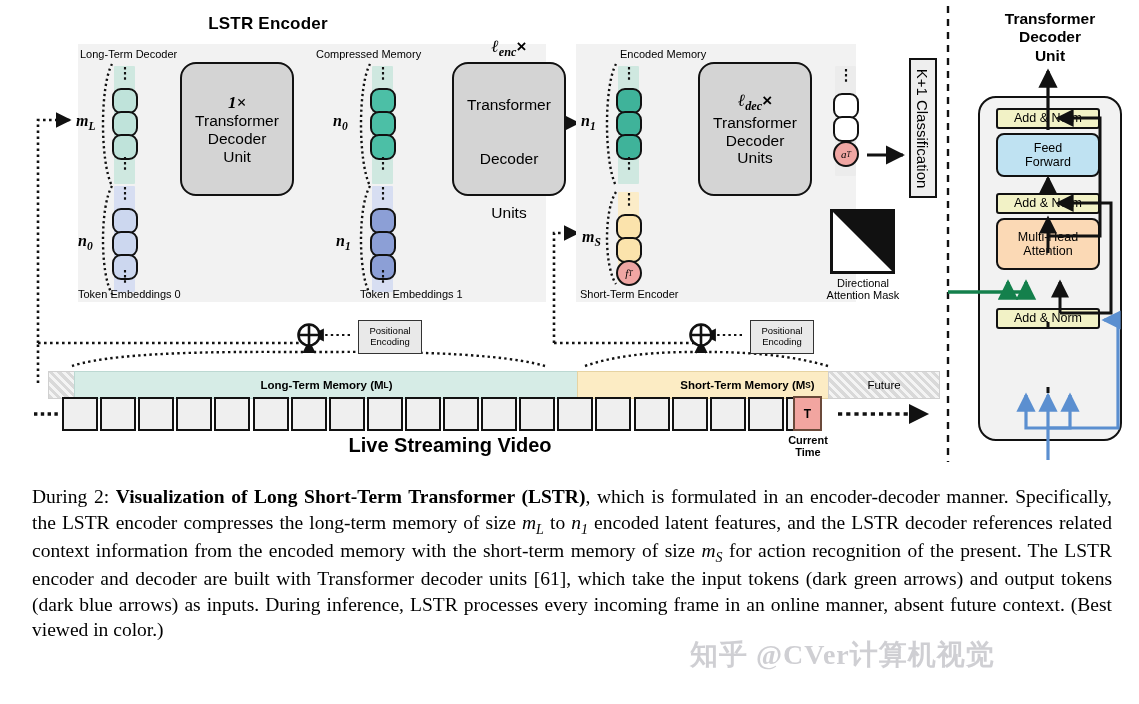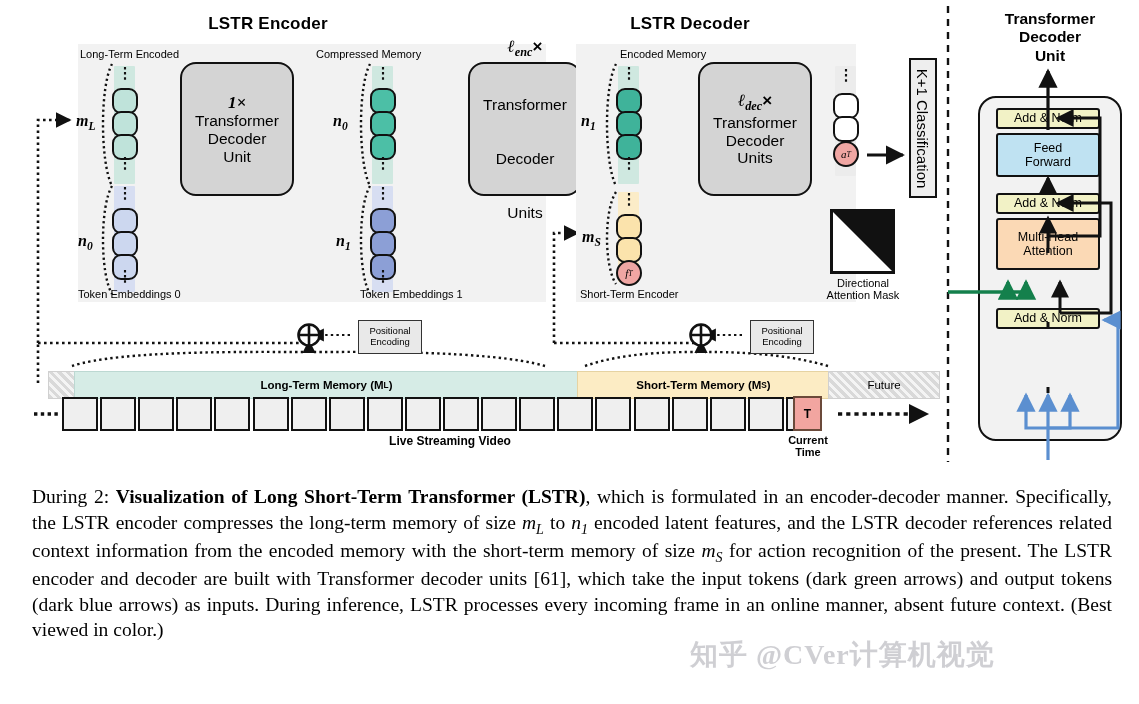--- a/index.html
+++ b/index.html
@@ -40,21 +40,21 @@
   .frame{border:2px solid #111;background:#efefef;box-sizing:border-box;}
   .frameT{border:2.4px solid #6b4a3a;background:#f2a5a0;box-sizing:border-box;
           display:flex;align-items:center;justify-content:center;font-size:12px;font-weight:bold;}
   .hatch{
     background:
       repeating-linear-gradient(45deg,#d9d9d9 0 3px,#f4f4f4 3px 6px);
   }
   .tiny-bold{font-size:11px;font-weight:bold;text-align:center;line-height:1.12;}
 
   
-  .ubox{border:2px solid #111;border-radius:3px;box-sizing:border-box;
+  .ubox{border:2px solid #111;border-radius:8px;box-sizing:border-box;
         display:flex;flex-direction:column;align-items:center;justify-content:center;
         font-size:12.5px;line-height:1.15;text-align:center;}
   .an{background:#f2f2c6;border-radius:3px;}
   .ff{background:#bfe2f2;}
   .mha{background:#fbd9b5;}
 
   
   .pe{border:1.6px solid #333;background:#e9e9e9;font-size:9.5px;line-height:1.15;
       display:flex;flex-direction:column;align-items:center;justify-content:center;text-align:center;}
 
@@ -147,21 +147,21 @@
     </g>
     <g>
       <circle cx="701" cy="335" r="10.5" fill="#fff" stroke="#111" stroke-width="2.6"></circle>
       <path d="M691,335 L711,335 M701,325 L701,345" stroke="#111" stroke-width="2.6"></path>
     </g>
   </svg>
 
   <div class="abs sec-title" style="left:118px;top:14px;width:300px;">LSTR Encoder</div>
   <div class="abs panel" style="left:78px;top:44px;width:468px;height:258px;"></div>
 
-  <div class="abs smalllbl" style="left:80px;top:48px;">Long-Term Encoded</div>
+  <div class="abs smalllbl" style="left:80px;top:48px;">Long-Term Decoder</div>
 
   <div class="abs stripe" style="left:114px;top:66px;width:21px;height:118px;background:#cfe8e0;"></div>
   <div class="abs dots3" style="left:116px;top:70px;width:18px;">⋮</div>
   <div class="abs tok" style="left:112px;top:88px;background:#bfe3da;"></div>
   <div class="abs tok" style="left:112px;top:111px;background:#bfe3da;"></div>
   <div class="abs tok" style="left:112px;top:134px;background:#bfe3da;"></div>
   <div class="abs dots3" style="left:116px;top:160px;width:18px;">⋮</div>
   <svg class="abs" style="left:98px;top:62px;width:18px;height:126px;">
     <path d="M14,2 C2,24 2,100 14,124" stroke="#111" stroke-width="2.4" fill="none" stroke-dasharray="2.2 3"></path>
   </svg>
@@ -211,30 +211,29 @@
   <div class="abs tok" style="left:370px;top:254px;background:#8c9fd6;"></div>
   <div class="abs dots3" style="left:374px;top:273px;width:18px;">⋮</div>
   <svg class="abs" style="left:356px;top:184px;width:18px;height:112px;">
     <path d="M14,2 C2,22 2,90 14,110" stroke="#111" stroke-width="2.4" fill="none" stroke-dasharray="2.2 3"></path>
   </svg>
   <div class="abs varlbl" style="left:336px;top:232px;">
     <span>n</span><span class="sub">1</span>
   </div>
   <div class="abs smalllbl" style="left:336px;top:288px;margin-left:24px;">Token Embeddings 1</div>
 
-  <div class="abs module" style="left:468px;top:62px;width:110px;height:130px;gap:36px;">
+  <div class="abs module" style="left:452px;top:62px;width:110px;height:130px;gap:36px;">
     <div class="mhead">
       <span>ℓ</span><span class="sub">enc</span><span style="font-style:normal;font-family:'Liberation Sans',sans-serif;">×</span>
     </div>
     <div class="mline">Transformer</div>
     <div class="mline">Decoder</div>
     <div class="mline">Units</div>
   </div>
 
-  <div class="abs sec-title" style="left:560px;top:14px;width:260px;">LSTR Decoder</div>
   <div class="abs panel" style="left:576px;top:44px;width:280px;height:258px;"></div>
 
   <div class="abs varlbl" style="left:581px;top:112px;">
     <span>n</span><span class="sub">1</span>
   </div>
   <div class="abs smalllbl" style="left:580px;top:48px;padding-left:40px;">Encoded Memory</div>
   <div class="abs stripe" style="left:618px;top:66px;width:21px;height:118px;background:#cfe8e0;"></div>
   <div class="abs dots3" style="left:620px;top:70px;width:18px;">⋮</div>
   <div class="abs tok" style="left:616px;top:88px;background:#3fb39a;"></div>
   <div class="abs tok" style="left:616px;top:111px;background:#3fb39a;"></div>
@@ -301,21 +300,21 @@
   </div>
 
   <div class="abs hatch" style="left:48px;top:371px;width:26px;height:26px;border:1px solid #d0d0d0;"></div>
 
   <div class="abs memband" style="left:74px;top:371px;width:503px;height:26px;background:#d6ece6;border:1px solid #bcd8d2;">
     <span>Long-Term Memory (M</span>
       <span class="sub" style="font-style:normal;">L</span>
       <span>)</span>
   </div>
 
-  <div class="abs memband" style="left:577px;top:371px;width:251px;height:26px;background:#fcecc4;border:1px solid #e6d3a2;">
+  <div class="abs memband" style="left:577px;top:371px;width:251px;height:26px;background:#fcecc4;border:1px solid #e6d3a2;padding-left:44px;">
     <span>Short-Term Memory (M</span>
       <span class="sub" style="font-style:normal;">S</span>
       <span>)</span>
   </div>
 
   <div class="abs hatch memband" style="left:828px;top:371px;width:110px;height:26px;border:1px solid #d0d0d0;font-weight:normal;">
     <span>Future</span>
   </div>
 
   <div class="abs" id="frames" style="left:62px;top:397px;width:760px;height:34px;">
@@ -342,21 +341,21 @@
     </div>
 
   <div class="abs frameT" style="left:793px;top:396px;width:29px;height:35px;">
     <span>T</span>
   </div>
   <div class="abs tiny-bold" style="left:776px;top:434px;width:64px;">
     <div>Current</div>
     <div>Time</div>
   </div>
 
-  <div class="abs" style="left:310px;top:434px;width:280px;text-align:center;font-size:12px;font-weight:bold;">Live Streaming Video</div>
+  <div class="abs" style="left:310px;top:434px;width:280px;text-align:center;font-size:20px;font-weight:bold;">Live Streaming Video</div>
 
   <div class="abs" style="left:968px;top:10px;width:164px;text-align:center;font-weight:bold;font-size:15.5px;line-height:1.18;">
     <div>Transformer</div>
     <div>Decoder</div>
     <div>Unit</div>
   </div>
 
   <div class="abs" style="left:978px;top:96px;width:140px;height:341px;border:2.2px solid #111;border-radius:18px;background:#f2f2f2;"></div>
 
   <div class="abs ubox an" style="left:996px;top:108px;width:104px;height:21px;">

